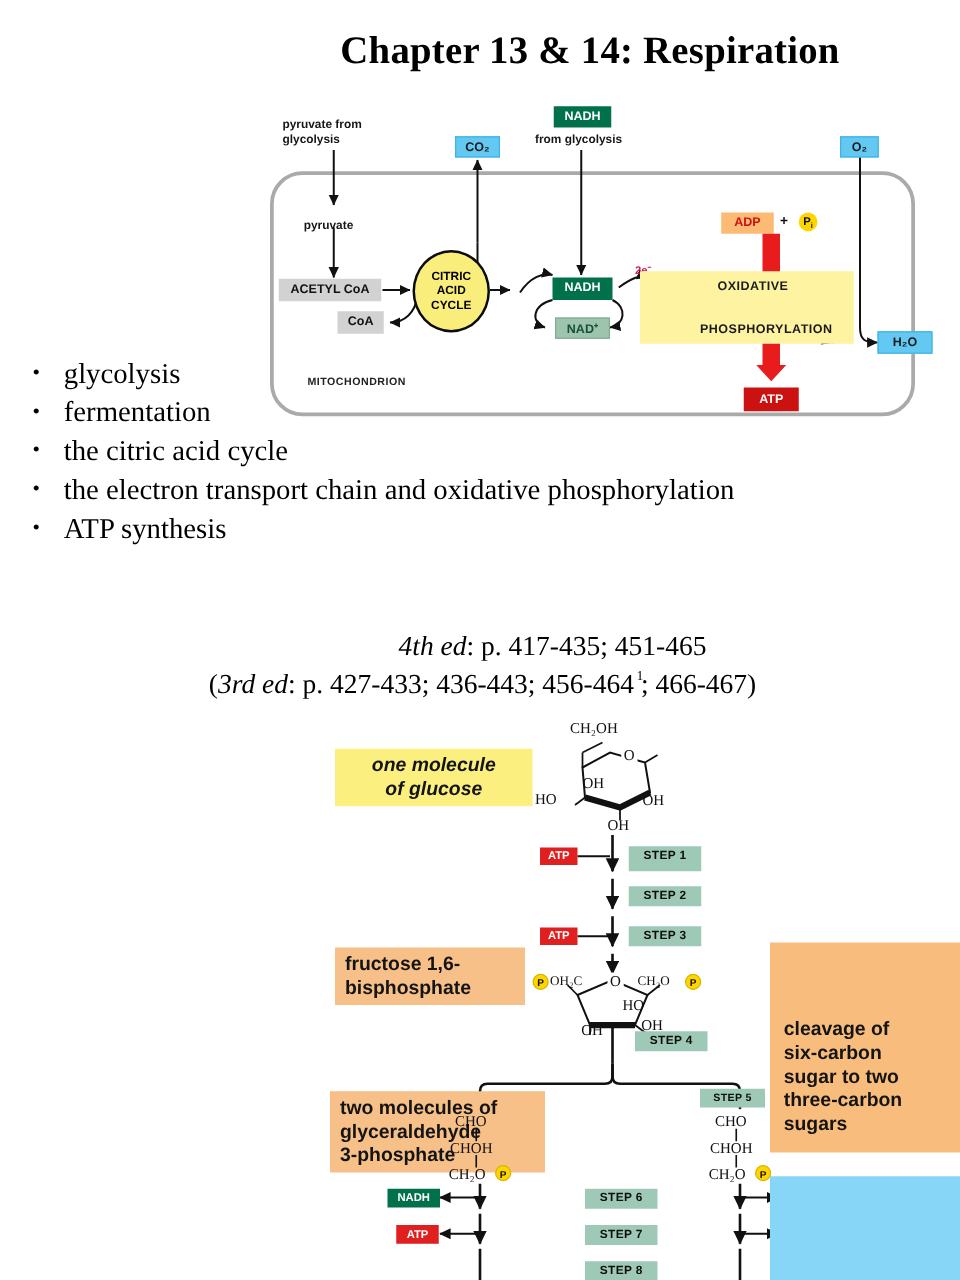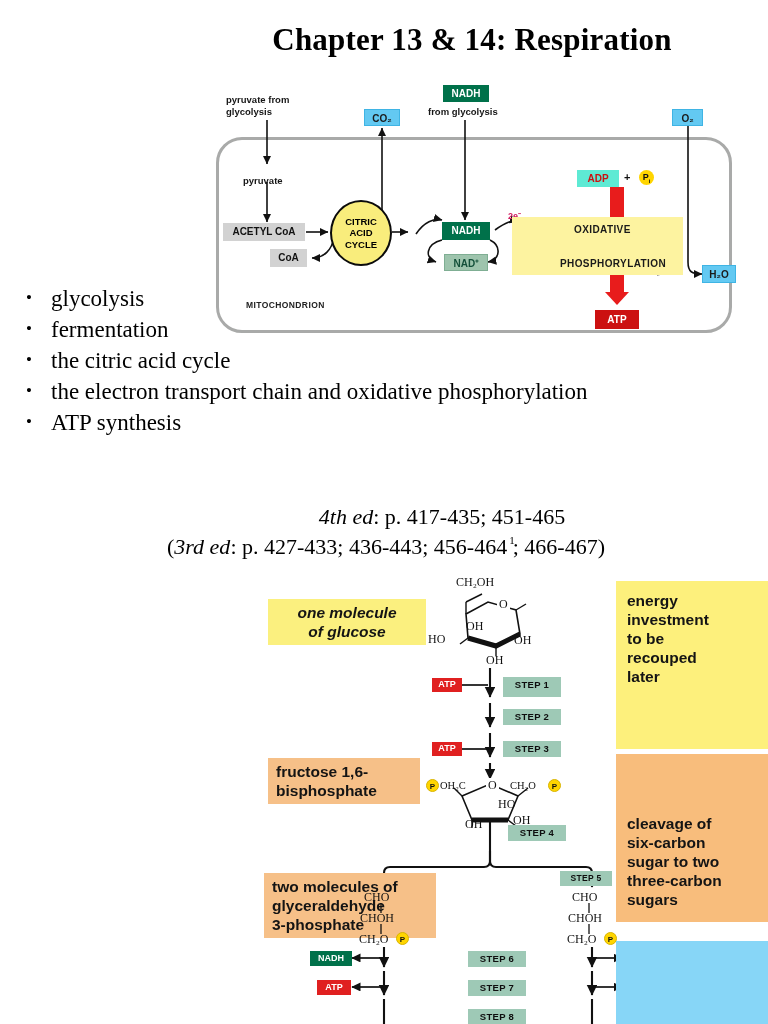--- a/index.html
+++ b/index.html
@@ -55,21 +55,21 @@
     text-align: center;
     line-height: 14px;
     box-sizing: border-box;
     white-space: nowrap;
   }
   .tag-blue  { background: #63c9f2; color: #1b1b1b; border: 1px solid #3fb4e4; }
   .tag-green { background: #00714a; color: #ffffff; }
   .tag-lgreen{ background: #9ec4ad; color: #14503a; border: 1px solid #7fae93; }
   .tag-gray  { background: #d2d2d2; color: #111; }
   .tag-red   { background: #cc1111; color: #ffffff; }
-  .tag-pink  { background: #5eead4; color: #cc1111; }
+  .tag-pink  { background: #fdba74; color: #cc1111; }
 
   .plaintext {
     position: absolute;
     font-family: "Liberation Sans", sans-serif;
     font-weight: bold;
     font-size: 9.5px;
     color: #161616;
     line-height: 12px;
     white-space: nowrap;
   }
@@ -339,21 +339,21 @@
     <span>P</span><span style="font-size:6px; vertical-align:sub;">i</span>
   </div>
 
   <div class="redarrow-stem" style="left:398px; top:105px; width:14px; height:30px;"></div>
 
   <div class="redarrow-stem" style="left:398px; top:193px; width:14px; height:20px;"></div>
   <div class="redarrow-head" style="left:393px; top:210px;"></div>
 
   <div class="tagbox tag-red" style="left:383px; top:228px; width:44px; height:19px; line-height:19px;">ATP</div>
 
-  <div class="tagbox tag-blue" style="left:490px; top:183px; width:34px; height:18px; line-height:18px;">H₂O</div>
+  <div class="tagbox tag-blue" style="left:490px; top:183px; width:44px; height:18px; line-height:18px;">H₂O</div>
 </div>
 
 <div id="bullet-list">
   <ul>
     <li>glycolysis</li>
     <li>fermentation</li>
     <li>the citric acid cycle</li>
     <li>the electron transport chain and oxidative phosphorylation</li>
     <li>ATP synthesis</li>
   </ul>
@@ -483,27 +483,20 @@
   <div class="stepbox" style="left:208px; top:376px; width:58px; height:16px;">STEP 6</div>
   <div class="stepbox" style="left:208px; top:405px; width:58px; height:16px;">STEP 7</div>
   <div class="stepbox" style="left:208px; top:434px; width:58px; height:16px;">STEP 8</div>
 
   <div class="minitag mini-green" style="left:50px; top:376px; width:42px; height:15px; line-height:15px;">NADH</div>
   <div class="minitag mini-red" style="left:57px; top:405px; width:34px; height:15px; line-height:15px;">ATP</div>
 
   <div class="minitag mini-green" style="left:362px; top:376px; width:42px; height:15px; line-height:15px;">NADH</div>
   <div class="minitag mini-red" style="left:362px; top:405px; width:34px; height:15px; line-height:15px;">ATP</div>
 
-  <div class="side-panel panel-yellow" style="left:356px; top:6px; width:152px; height:168px;">
-    <div>energy</div>
-    <div>investment</div>
-    <div>to be</div>
-    <div>recouped</div>
-    <div>later</div>
-  </div>
 
   <div class="side-panel panel-orange" style="left:356px; top:179px; width:152px; height:168px;">
     <div style="margin-top:50px;">cleavage of</div>
     <div>six-carbon</div>
     <div>sugar to two</div>
     <div>three-carbon</div>
     <div>sugars</div>
   </div>
 
   <div class="side-panel panel-blue" style="left:356px; top:366px; width:152px; height:83px;"></div>

